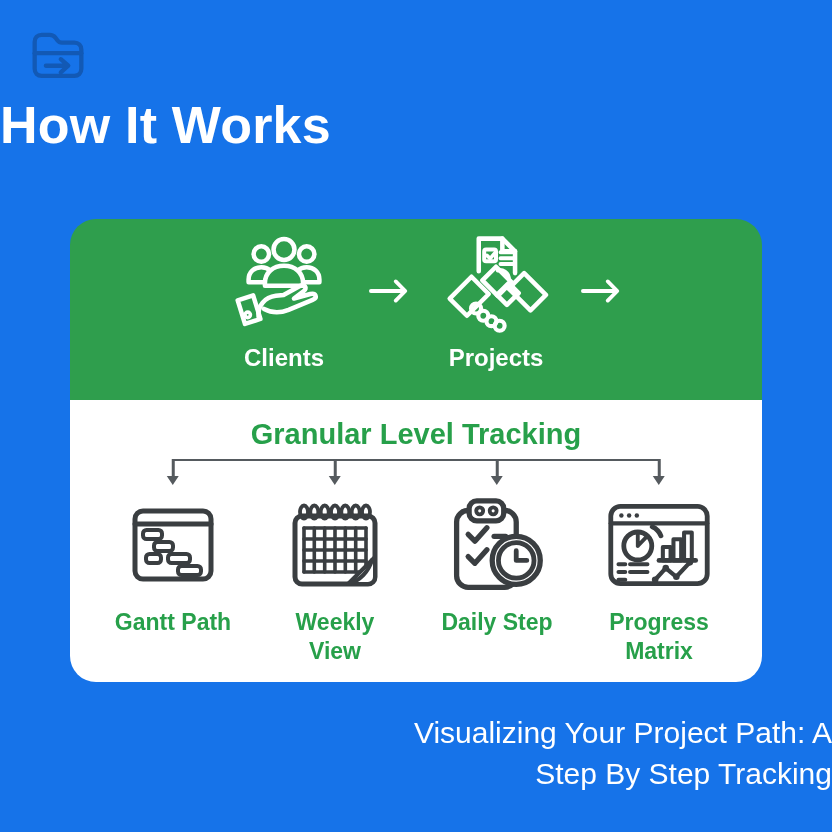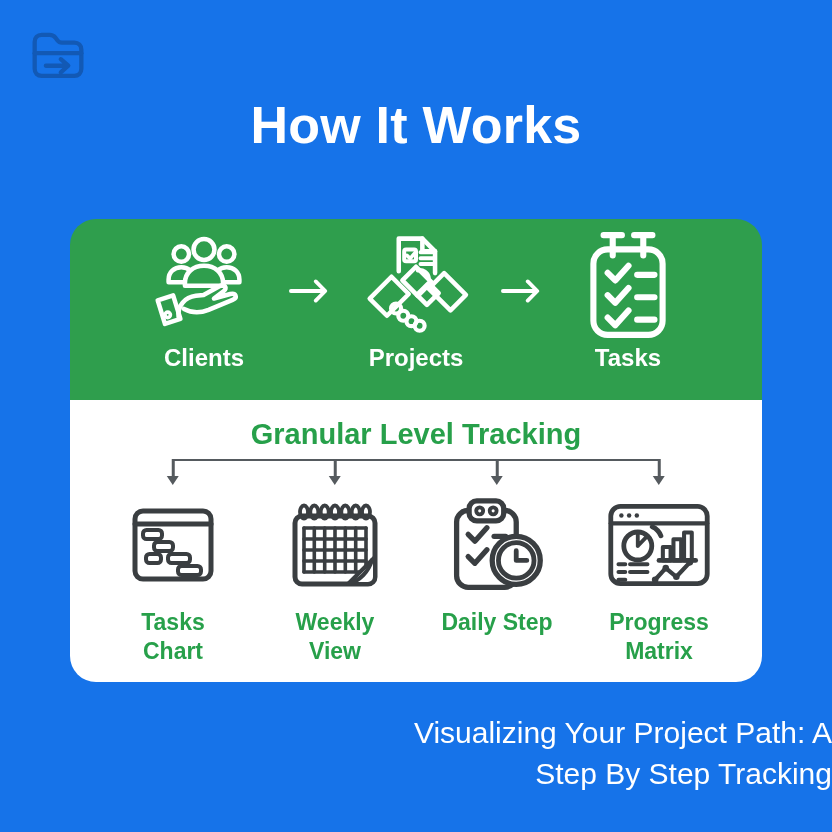--- a/index.html
+++ b/index.html
@@ -15,21 +15,21 @@
   html,body{margin:0;padding:0;}
   body{
     width:832px;height:832px;overflow:hidden;
     font-family:"Liberation Sans","DejaVu Sans",sans-serif;
   }
   .stage{position:relative;width:832px;height:832px;background:var(--bg-blue);}
 
   .brand-icon{position:absolute;left:28px;top:27px;}
 
   .page-title{
-    margin:0;padding-top:95px;text-align:center;
+    margin:0;padding-top:95px;
     color:var(--white);font-size:52px;font-weight:bold;letter-spacing:0.2px;
   }
 
   .card{width:692px;margin:64px auto 0;border-radius:26px;overflow:hidden;}
 
   
   .card-green{
     background:var(--green);height:181px;
     display:flex;justify-content:center;align-items:flex-start;
     gap:10px;padding-top:8px;
@@ -140,34 +140,20 @@
         </div>
         <div class="flow-label">Projects</div>
       </div>
 
       <div class="flow-arrow">
         <svg width="42" height="28" viewBox="0 0 44 28">
           <path class="s" stroke-width="4" d="M2 14 h35 M28 4 l10 10 -10 10"></path>
         </svg>
       </div>
 
-      <div class="flow-step">
-        <div class="flow-icon">
-          <svg width="102" height="114" viewBox="0 0 100 112">
-            <rect class="s" stroke-width="6" x="16" y="22" width="68" height="84" rx="14"></rect>
-            <path class="s" stroke-width="6" d="M26 8 h18 M35 8 v20"></path>
-            <path class="s" stroke-width="6" d="M56 8 h18 M65 8 v20"></path>
-            <path class="s" stroke-width="6" d="M30 45 l7.5 7.5 13-14.5"></path>
-            <path class="s" stroke-width="6" d="M30 67 l7.5 7.5 13-14.5"></path>
-            <path class="s" stroke-width="6" d="M30 89 l7.5 7.5 13-14.5"></path>
-            <path class="s" stroke-width="6" d="M59 47 h17 M59 69 h17 M59 91 h17"></path>
-          </svg>
-        </div>
-        <div class="flow-label">Tasks</div>
-      </div>
 
     </div>
 
     <div class="card-white">
       <div class="tracking-title">Granular Level Tracking</div>
 
       <div class="track-zone">
         <div class="connector">
           <div class="connector-line"></div>
           <div class="stem p1"></div>
@@ -183,21 +169,21 @@
               <svg width="100" height="100" viewBox="0 0 100 100">
                 <rect class="s" stroke-width="5" x="12" y="16" width="76" height="68" rx="8"></rect>
                 <path class="s" stroke-width="5" d="M12 29 h76"></path>
                 <rect class="s" stroke-width="4" x="20" y="35" width="19" height="9" rx="3.5"></rect>
                 <rect class="s" stroke-width="4" x="31" y="47" width="19" height="9" rx="3.5"></rect>
                 <rect class="s" stroke-width="4" x="23" y="59" width="15" height="9" rx="3.5"></rect>
                 <rect class="s" stroke-width="4" x="45" y="59" width="22" height="9" rx="3.5"></rect>
                 <rect class="s" stroke-width="4" x="55" y="71" width="23" height="9" rx="3.5"></rect>
               </svg>
             </div>
-            <div class="track-label">Tasks Chart</div>
+            <div class="track-label">Gantt Path</div>
           </div>
 
           <div class="track-col">
             <div class="track-icon">
               <svg width="100" height="100" viewBox="0 0 100 100">
                 <rect class="s" stroke-width="5" x="10" y="21" width="80" height="68" rx="7"></rect>
                 <ellipse class="s" stroke-width="3.8" cx="19" cy="17" rx="4" ry="6.5"></ellipse>
                 <ellipse class="s" stroke-width="3.8" cx="29.3" cy="17" rx="4" ry="6.5"></ellipse>
                 <ellipse class="s" stroke-width="3.8" cx="39.7" cy="17" rx="4" ry="6.5"></ellipse>
                 <ellipse class="s" stroke-width="3.8" cx="50" cy="17" rx="4" ry="6.5"></ellipse>

